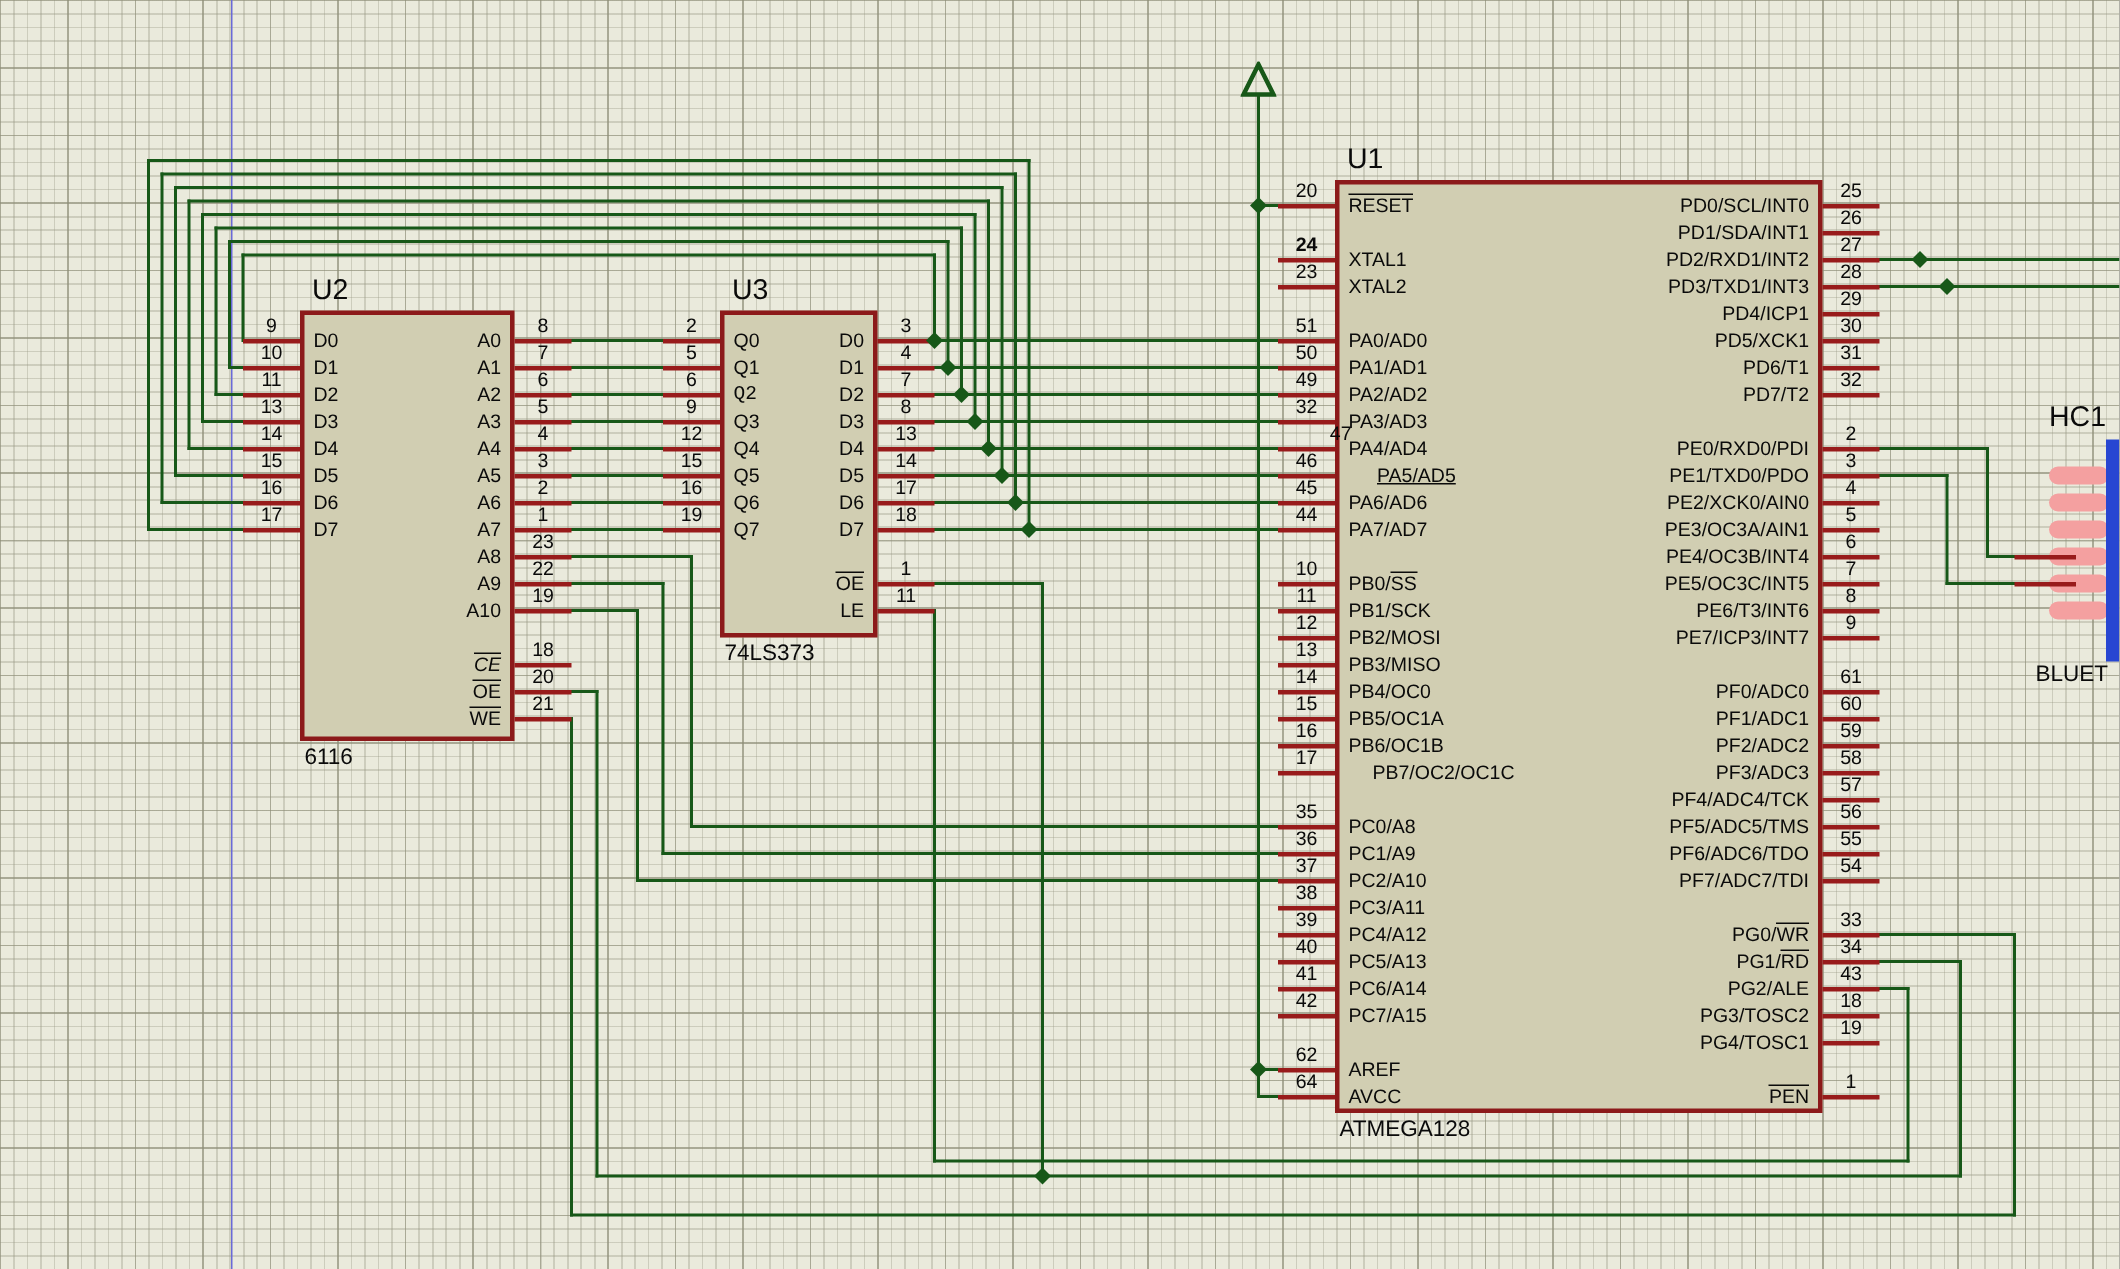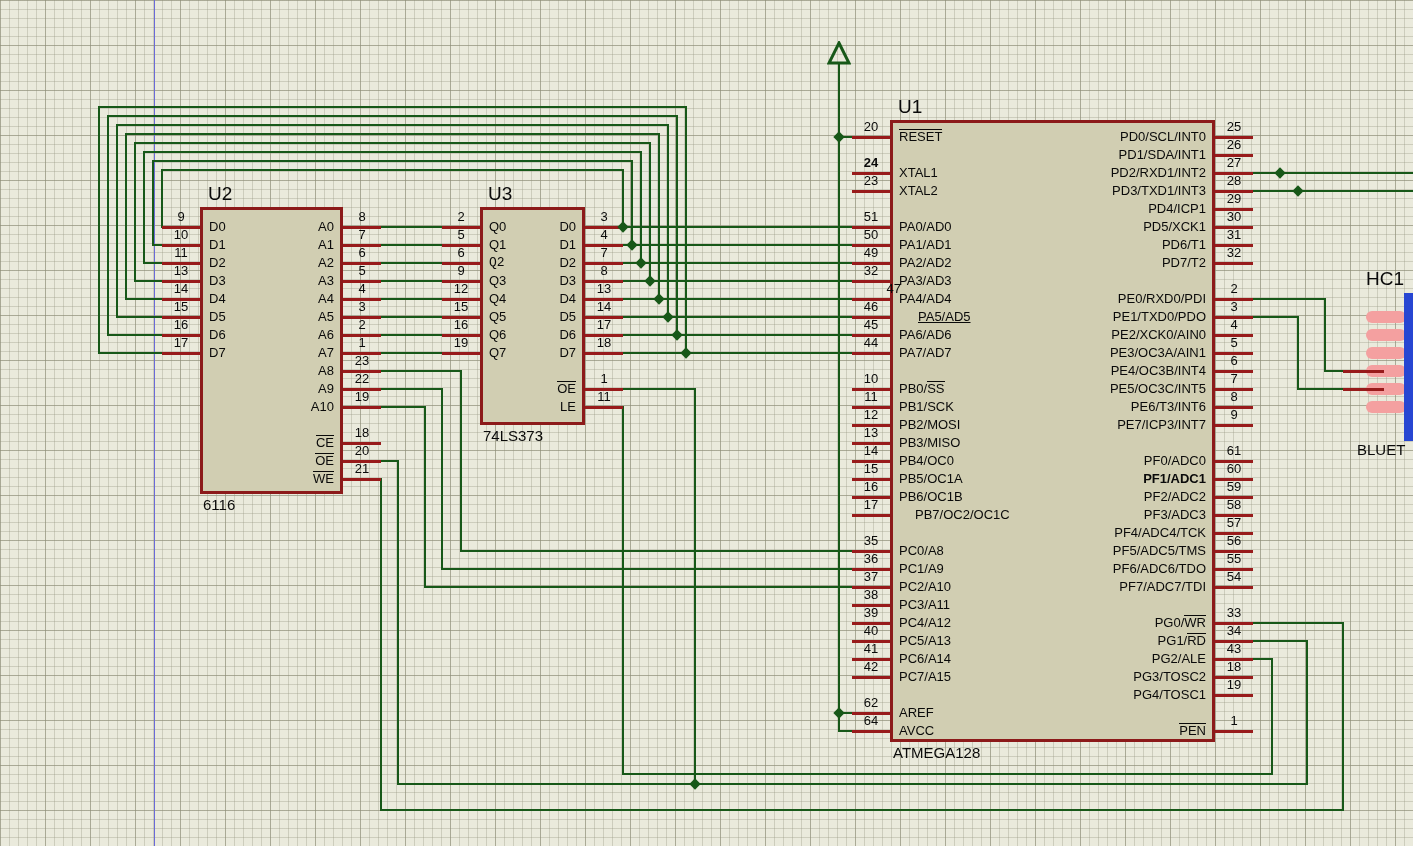--- a/index.html
+++ b/index.html
@@ -176,21 +176,21 @@
     <div class="num" style="left: 332px; width: 60px; top: 354px;">23</div>
     <div class="lbl ralign" style="left: 114px; width: 220px; top: 363px;">A8</div>
     <div class="pinstub" style="left: 343px; top: 388px; width: 38px; background: rgb(152, 27, 27);"></div>
     <div class="num" style="left: 332px; width: 60px; top: 372px;">22</div>
     <div class="lbl ralign" style="left: 114px; width: 220px; top: 381px;">A9</div>
     <div class="pinstub" style="left: 343px; top: 406px; width: 38px; background: rgb(152, 27, 27);"></div>
     <div class="num" style="left: 332px; width: 60px; top: 390px;">19</div>
     <div class="lbl ralign" style="left: 114px; width: 220px; top: 399px;">A10</div>
     <div class="pinstub" style="left: 343px; top: 442px; width: 38px; background: rgb(152, 27, 27);"></div>
     <div class="num" style="left: 332px; width: 60px; top: 426px;">18</div>
-    <div class="lbl ralign" style="left: 114px; width: 220px; top: 435px;"><span class="ov">CE</span></div>
+    <div class="lbl ralign" style="left: 114px; width: 220px; top: 435px; font-style: italic;"><span class="ov">CE</span></div>
     <div class="pinstub" style="left: 343px; top: 460px; width: 38px; background: rgb(152, 27, 27);"></div>
     <div class="num" style="left: 332px; width: 60px; top: 444px;">20</div>
     <div class="lbl ralign" style="left: 114px; width: 220px; top: 453px;"><span class="ov">OE</span></div>
     <div class="pinstub" style="left: 343px; top: 478px; width: 38px; background: rgb(152, 27, 27);"></div>
     <div class="num" style="left: 332px; width: 60px; top: 462px;">21</div>
     <div class="lbl ralign" style="left: 114px; width: 220px; top: 471px;"><span class="ov">WE</span></div>
     <div class="chipbox" style="left: 480px; top: 207px; width: 105px; height: 218px; background: rgb(209, 206, 178); border: 3px solid rgb(140, 26, 26);"></div>
     <div class="chipname" style="left: 488px; top: 183px;">U3</div>
     <div class="partname" style="left: 483px; top: 427px;">74LS373</div>
     <div class="pinstub" style="left: 442px; top: 226px; width: 38px; background: rgb(152, 27, 27);"></div>
@@ -383,21 +383,21 @@
     <div class="num" style="left: 1204px; width: 60px; top: 390px;">8</div>
     <div class="lbl ralign" style="left: 986px; width: 220px; top: 399px;">PE6/T3/INT6</div>
     <div class="pinstub" style="left: 1215px; top: 424px; width: 38px; background: rgb(152, 27, 27);"></div>
     <div class="num" style="left: 1204px; width: 60px; top: 408px;">9</div>
     <div class="lbl ralign" style="left: 986px; width: 220px; top: 417px;">PE7/ICP3/INT7</div>
     <div class="pinstub" style="left: 1215px; top: 460px; width: 38px; background: rgb(152, 27, 27);"></div>
     <div class="num" style="left: 1204px; width: 60px; top: 444px;">61</div>
     <div class="lbl ralign" style="left: 986px; width: 220px; top: 453px;">PF0/ADC0</div>
     <div class="pinstub" style="left: 1215px; top: 478px; width: 38px; background: rgb(152, 27, 27);"></div>
     <div class="num" style="left: 1204px; width: 60px; top: 462px;">60</div>
-    <div class="lbl ralign" style="left: 986px; width: 220px; top: 471px; font-weight: bold;">PF1/ADC1</div>
+    <div class="lbl ralign" style="left: 986px; width: 220px; top: 471px;">PF1/ADC1</div>
     <div class="pinstub" style="left: 1215px; top: 496px; width: 38px; background: rgb(152, 27, 27);"></div>
     <div class="num" style="left: 1204px; width: 60px; top: 480px;">59</div>
     <div class="lbl ralign" style="left: 986px; width: 220px; top: 489px;">PF2/ADC2</div>
     <div class="pinstub" style="left: 1215px; top: 514px; width: 38px; background: rgb(152, 27, 27);"></div>
     <div class="num" style="left: 1204px; width: 60px; top: 498px;">58</div>
     <div class="lbl ralign" style="left: 986px; width: 220px; top: 507px;">PF3/ADC3</div>
     <div class="pinstub" style="left: 1215px; top: 532px; width: 38px; background: rgb(152, 27, 27);"></div>
     <div class="num" style="left: 1204px; width: 60px; top: 516px;">57</div>
     <div class="lbl ralign" style="left: 986px; width: 220px; top: 525px;">PF4/ADC4/TCK</div>
     <div class="pinstub" style="left: 1215px; top: 550px; width: 38px; background: rgb(152, 27, 27);"></div>

